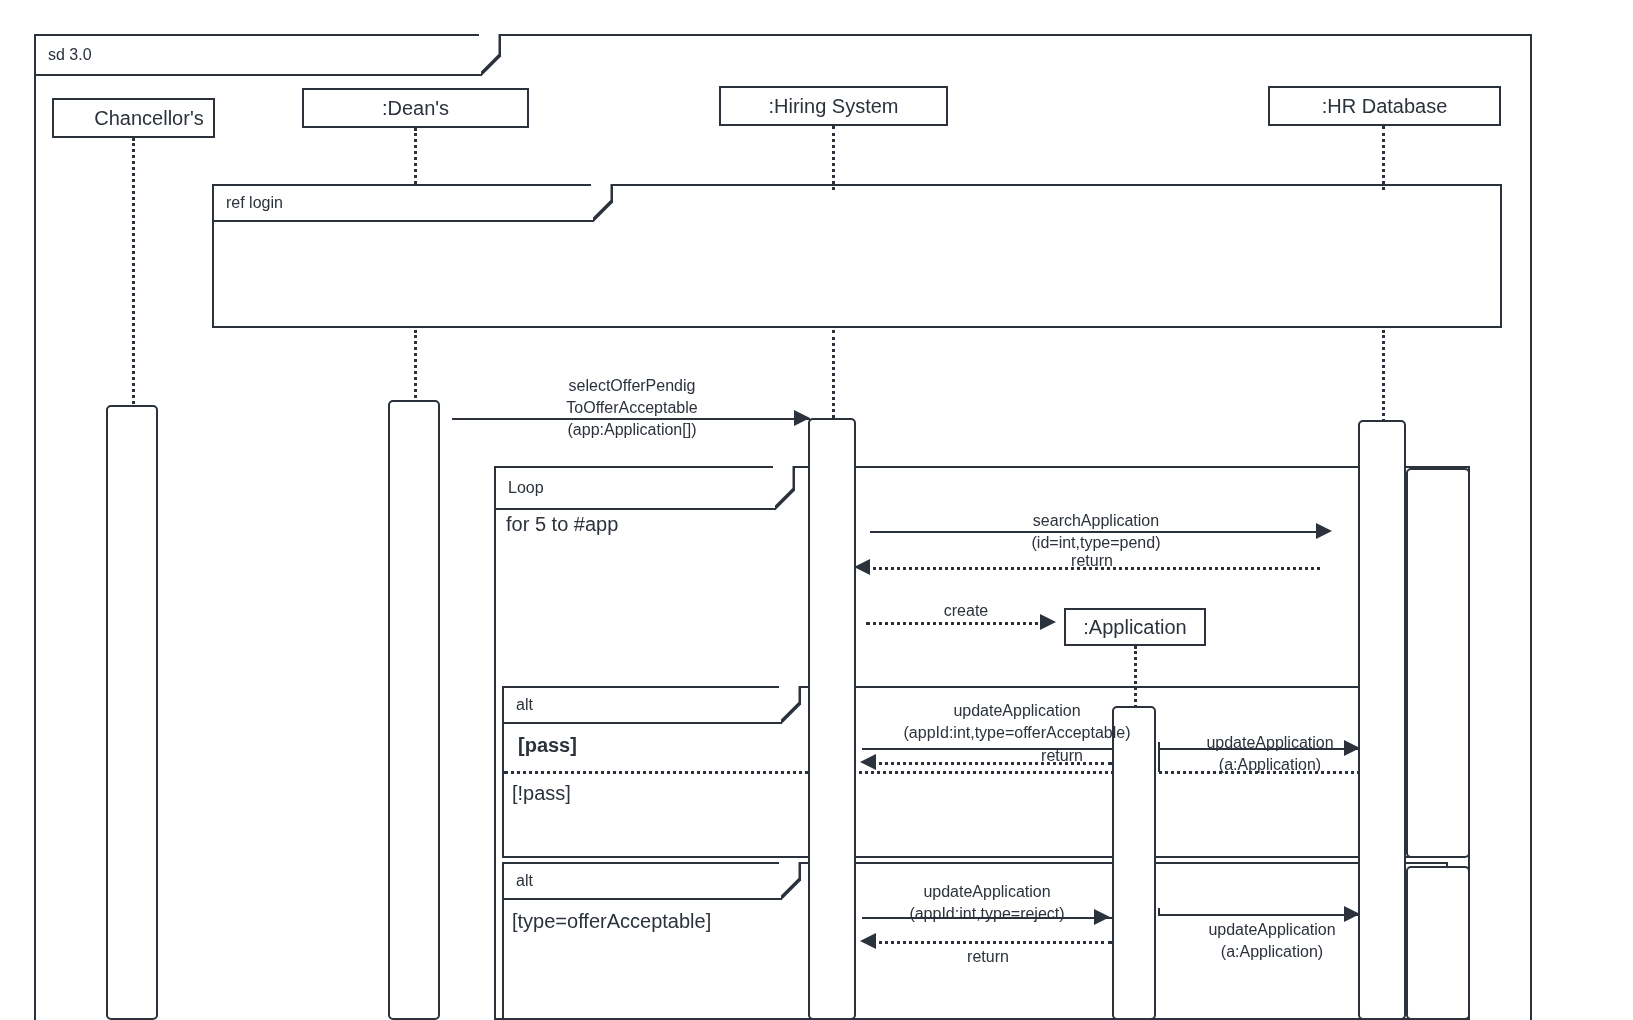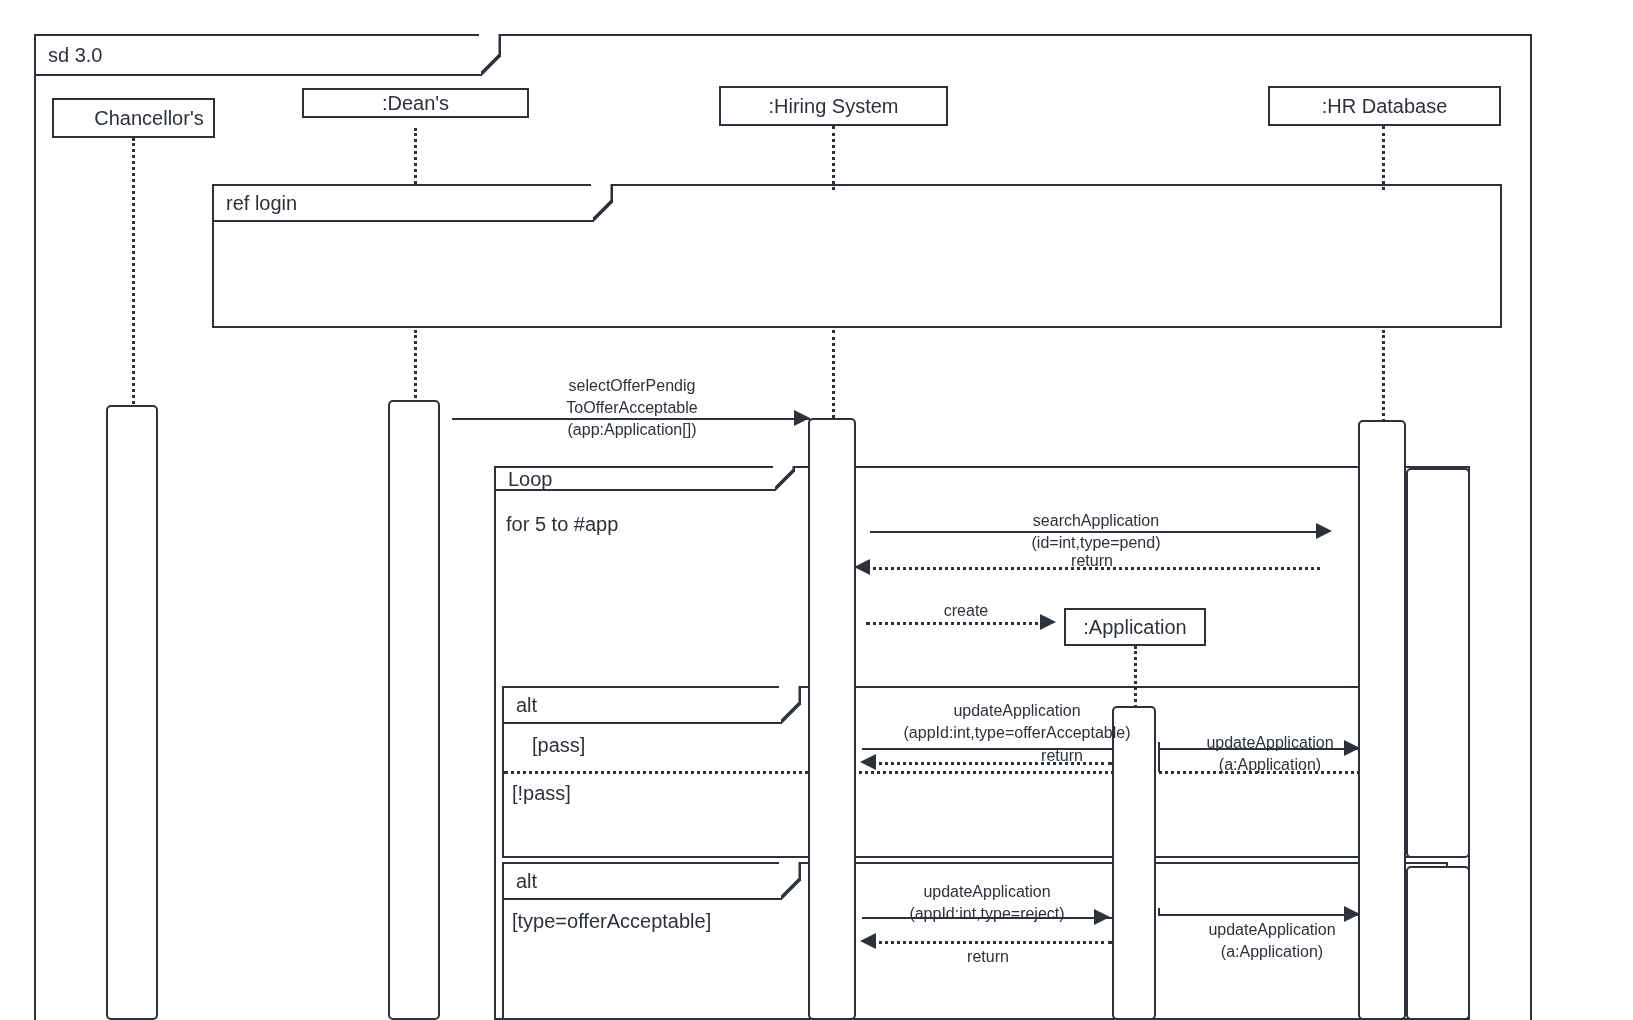--- a/index.html
+++ b/index.html
@@ -61,21 +61,21 @@
     border-left: 2.5px solid #2b323b;
     border-bottom: 2.5px solid #2b323b;
     border-top: 2.5px solid #2b323b;
   }
   .tab-inner {
     position: relative;
     height: 100%;
     display: flex;
     align-items: center;
     padding-left: 12px;
-    font-size: 20px;
+    font-size: 16px;
     line-height: 1;
     white-space: nowrap;
   }
   .tab-notch {
     position: absolute;
     top: -2.5px;
     right: -1px;
     width: 20px;
     height: calc(100% + 5px);
     background: #ffffff;
@@ -164,21 +164,21 @@
   <div class="tab" style="left:34px; top:34px; width:466px; height:42px;">
     <div class="tab-inner">
       <span>sd 3.0</span>
       <span class="tab-notch"></span>
     </div>
   </div>
 
   <div class="lifeline-head" style="left:52px; top:98px; width:163px; height:40px;padding-left:31px;">
     <span>Chancellor's</span>
   </div>
-  <div class="lifeline-head" style="left:302px; top:88px; width:227px; height:30px;">
+  <div class="lifeline-head" style="left:302px; top:88px; width:227px; height:40px;">
     <span>:Dean's</span>
   </div>
   <div class="lifeline-head" style="left:719px; top:86px; width:229px; height:40px;">
     <span>:Hiring System</span>
   </div>
   <div class="lifeline-head" style="left:1268px; top:86px; width:233px; height:40px;">
     <span>:HR Database</span>
   </div>
 
   <div class="lifeline" style="left:132px; top:138px; height:272px;"></div>
@@ -206,21 +206,21 @@
 
   <div class="msg-line" style="left:452px; top:418px; width:358px;"></div>
   <div class="arrow-r" style="left:794px; top:410px;"></div>
   <div class="msg-label" style="left:482px; top:375px; width:300px;">
     <div>selectOfferPendig</div>
     <div>ToOfferAcceptable</div>
     <div>(app:Application[])</div>
   </div>
 
   <div class="frame" style="left:494px; top:466px; width:976px; height:554px;"></div>
-  <div class="tab" style="left:494px; top:466px; width:300px; height:25px;">
+  <div class="tab" style="left:494px; top:466px; width:300px; height:44px;">
     <div class="tab-inner">
       <span>Loop</span>
       <span class="tab-notch"></span>
     </div>
   </div>
   <div class="guard" style="left:506px; top:514px;">for 5 to #app</div>
 
   <div class="msg-line" style="left:870px; top:531px; width:452px;"></div>
   <div class="arrow-r" style="left:1316px; top:523px;"></div>
   <div class="msg-label" style="left:946px; top:510px; width:300px;">
@@ -242,21 +242,21 @@
   <div class="lifeline" style="left:1134px; top:646px; height:62px;"></div>
   <div class="activation" style="left:1112px; top:706px; width:44px; height:314px;"></div>
 
   <div class="frame" style="left:502px; top:686px; width:946px; height:172px;"></div>
   <div class="tab" style="left:502px; top:686px; width:298px; height:38px;">
     <div class="tab-inner">
       <span>alt</span>
       <span class="tab-notch"></span>
     </div>
   </div>
-  <div class="guard" style="left:532px; top:735px;">[pass]</div>
+  <div class="guard" style="left:518px; top:735px;font-weight:bold;">[pass]</div>
   <div class="divider" style="left:504px; top:771px; width:942px;"></div>
   <div class="guard" style="left:512px; top:783px;">[!pass]</div>
 
   <div class="msg-line" style="left:862px; top:748px; width:250px;"></div>
   <div class="msg-label" style="left:862px; top:700px; width:310px;">
     <div>updateApplication</div>
     <div>(appId:int,type=offerAcceptable)</div>
   </div>
 
   <div class="msg-line dotted" style="left:872px; top:762px; width:240px;"></div>

